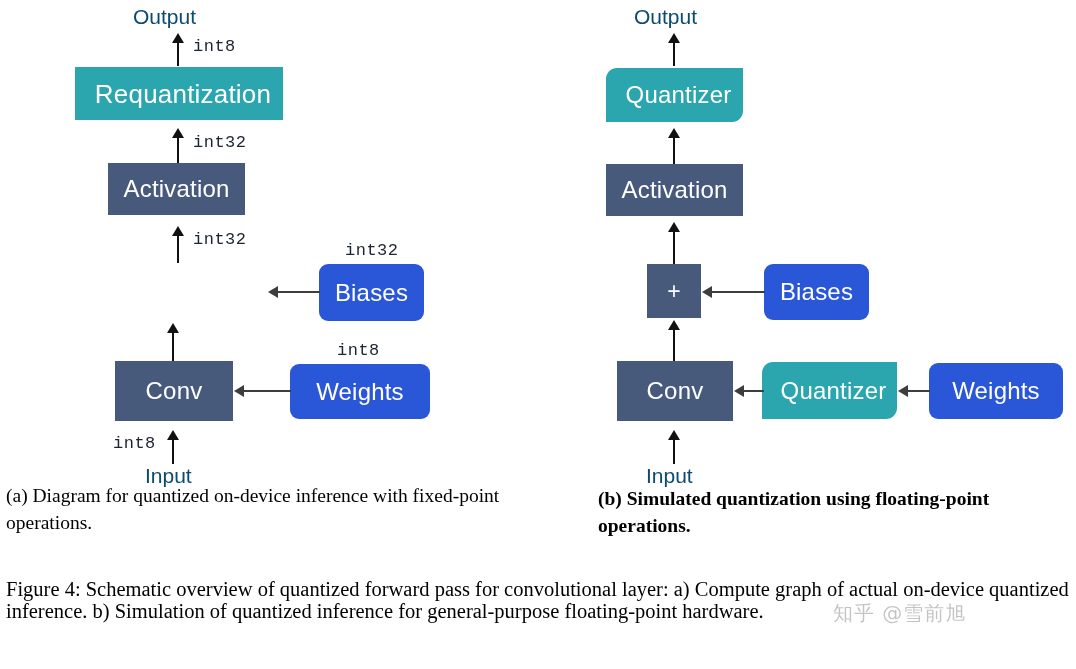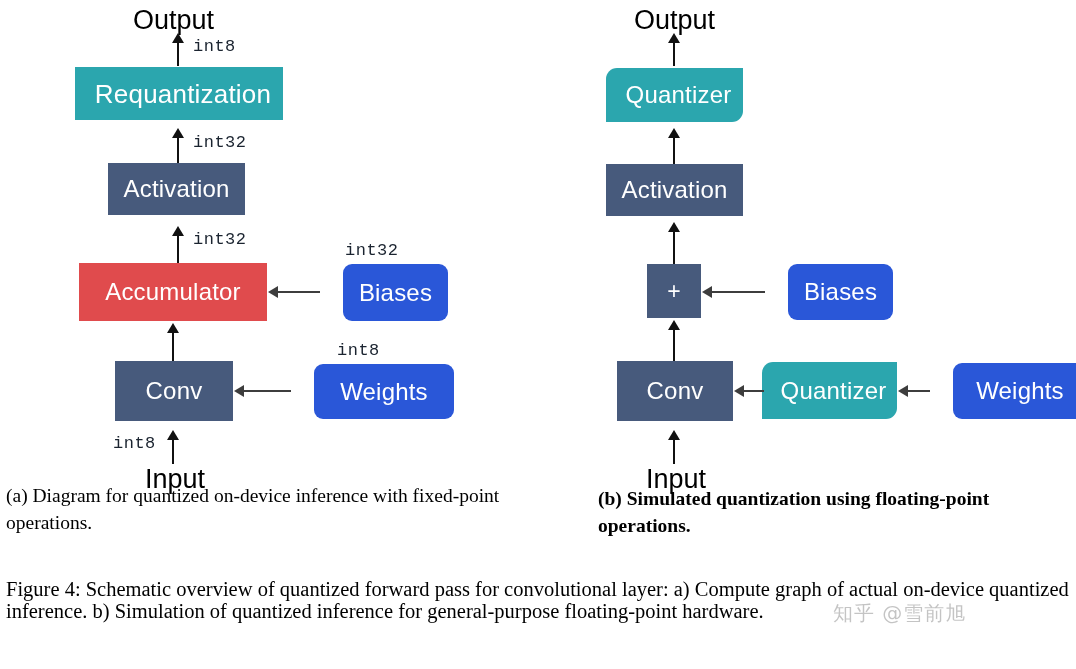--- a/index.html
+++ b/index.html
@@ -33,21 +33,21 @@
     color: #ffffff;
     font-family: "Liberation Sans", "DejaVu Sans", sans-serif;
     font-weight: 400;
     line-height: 1;
     white-space: nowrap;
     letter-spacing: 0.2px;
   }
   .node.teal   { background: #2ba6ae; padding-left: 8px; }
   .node.slate  { background: #475a7c; }
   .node.red    { background: #e04b4d; }
-  .node.blue   { background: #2a57d8; margin-left: 24px; }
+  .node.blue   { background: #2a57d8; }
 
   .round-full { border-radius: 9px; }
   
   .round-diag { border-radius: 11px 0 11px 0; }
 
   
   .vline {
     position: absolute;
     width: 2px;
     background: #111111;
@@ -69,22 +69,22 @@
     width: 0; height: 0;
     border-top: 6px solid transparent;
     border-bottom: 6px solid transparent;
     border-right: 10px solid #3d3d3d;
   }
 
   
   .io-label {
     position: absolute;
     font-family: "Liberation Sans", "DejaVu Sans", sans-serif;
-    font-size: 27px;
-    color: #000000;
+    font-size: 21px;
+    color: #0c4a6e;
     white-space: nowrap;
   }
   .dtype-label {
     position: absolute;
     font-family: "Liberation Mono", "DejaVu Sans Mono", monospace;
     font-size: 17px;
     color: #1b2430;
     white-space: nowrap;
     letter-spacing: 0.5px;
     text-align: right;
@@ -142,21 +142,20 @@
   <div class="vline" style="left:177px; top:138px; height:26px;"></div>
   <div class="arrow-up" style="left:172px; top:128px;"></div>
   <div class="dtype-label" style="left:193px; top:133px;">int32</div>
 
   <div class="node slate" style="left:108px; top:163px; width:137px; height:52px; font-size:24px;">Activation</div>
 
   <div class="vline" style="left:177px; top:236px; height:27px;"></div>
   <div class="arrow-up" style="left:172px; top:226px;"></div>
   <div class="dtype-label" style="left:193px; top:230px;">int32</div>
 
-  <div class="node red" style="left:79px; top:263px; width:188px; height:58px; font-size:24px;">Accumulator</div>
 
   <div class="dtype-label" style="left:345px; top:241px;">int32</div>
   <div class="node blue round-full" style="left:319px; top:264px; width:105px; height:57px; font-size:24px;">Biases</div>
   <div class="hline" style="left:278px; top:291px; width:42px;"></div>
   <div class="arrow-left" style="left:268px; top:286px;"></div>
 
   <div class="node slate" style="left:115px; top:361px; width:118px; height:60px; font-size:24px;">Conv</div>
 
   <div class="vline" style="left:172px; top:333px; height:28px;"></div>
   <div class="arrow-up" style="left:167px; top:323px;"></div>

